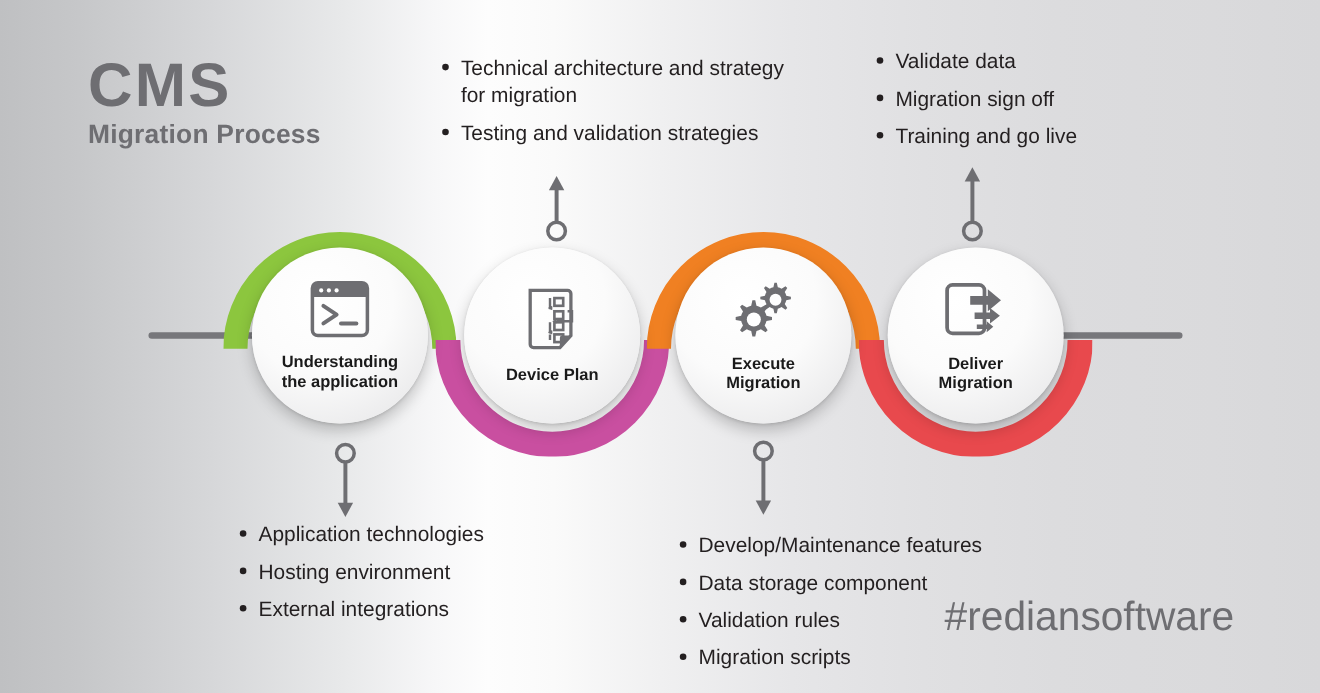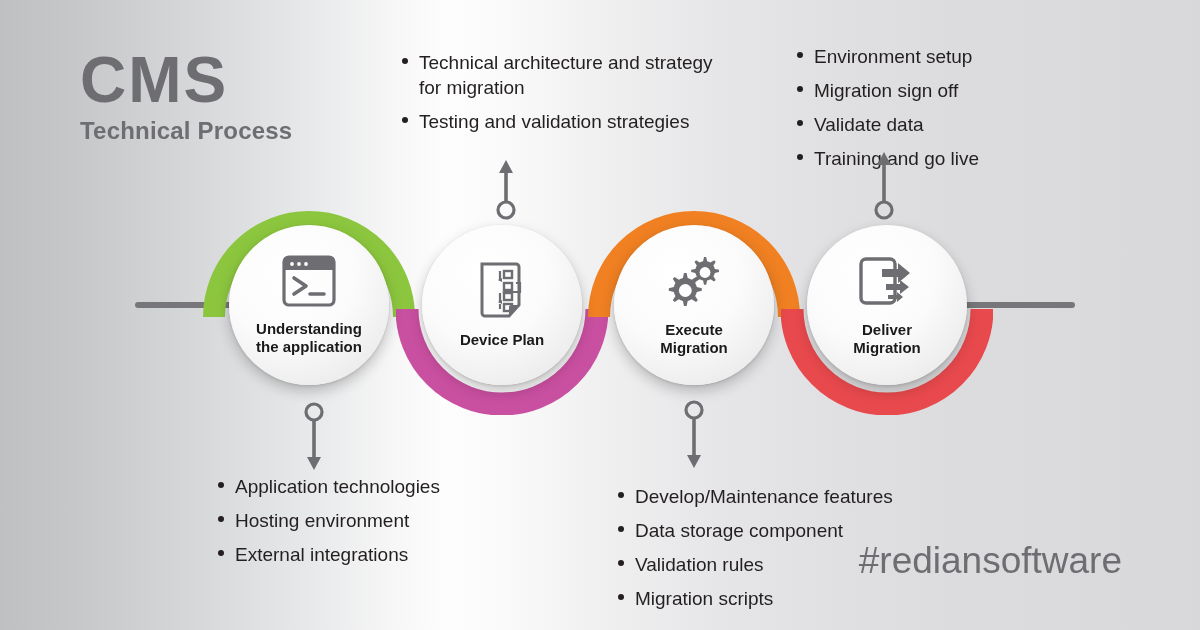--- a/index.html
+++ b/index.html
@@ -9,21 +9,21 @@
     background:linear-gradient(to right,
       #bfc0c2 0%, #c6c7c9 6%, #d6d7d9 16%, #e8e9ea 26%,
       #f7f7f8 33%, #fdfdfd 37%, #fafafa 42%, #f0f0f1 50%,
       #e6e6e8 60%, #e0e0e2 70%, #dcdcde 80%, #dadadc 92%, #d8d8da 100%);
     position:relative;
   }
 
   
   #title-block { position:absolute; left:80px; top:50px; }
   #cms-title {
-    font-size:64px; font-weight:bold; letter-spacing:2px;
+    font-size:56px; font-weight:bold; letter-spacing:2px;
     color:#6e6e72; line-height:0.95;
   }
   #cms-subtitle {
     font-size:24px; font-weight:bold; color:#6e6e72;
     margin-top:6px; letter-spacing:0.2px;
   }
 
   
   .bullet-list { position:absolute; }
   .bullet-item {
@@ -77,21 +77,21 @@
   #hashtag {
     position:absolute; right:78px; top:540px;
     font-size:37px; color:#6e6e72;
   }
 </style>
 </head>
 <body>
 
 <div id="title-block">
   <div id="cms-title">CMS</div>
-  <div id="cms-subtitle">Technical Process</div>
+  <div id="cms-subtitle">Migration Process</div>
 </div>
 
 <div id="diagram">
 
   <div class="baseline" id="baseline-left"></div>
   <div class="baseline" id="baseline-right"></div>
 
   <div class="arc" style="left:203px; top:211px;">
     <svg width="212" height="212" viewBox="0 0 212 212">
       <path d="M 11 106 A 95 95 0 0 1 201 106" fill="none" stroke="#8CC63E" stroke-width="22" stroke-linecap="butt"></path>
@@ -230,32 +230,28 @@
   </div>
   <div class="bullet-item">
     <span class="bullet-dot"></span>
     <span>Testing and validation strategies</span>
   </div>
 </div>
 
 <div class="bullet-list" id="list-deliver">
   <div class="bullet-item">
     <span class="bullet-dot"></span>
-    <span>Environment setup</span>
+    <span>Validate data</span>
   </div>
   <div class="bullet-item">
     <span class="bullet-dot"></span>
     <span>Migration sign off</span>
   </div>
   <div class="bullet-item">
     <span class="bullet-dot"></span>
-    <span>Validate data</span>
-  </div>
-  <div class="bullet-item">
-    <span class="bullet-dot"></span>
     <span>Training and go live</span>
   </div>
 </div>
 
 <div class="bullet-list" id="list-understand">
   <div class="bullet-item">
     <span class="bullet-dot"></span>
     <span>Application technologies</span>
   </div>
   <div class="bullet-item">

